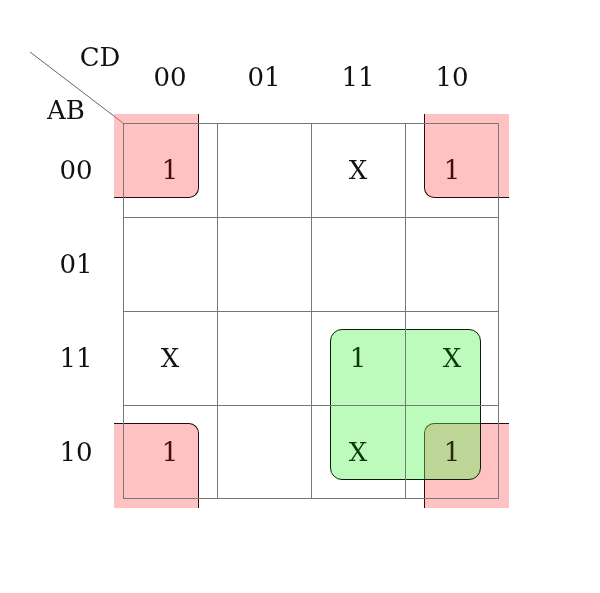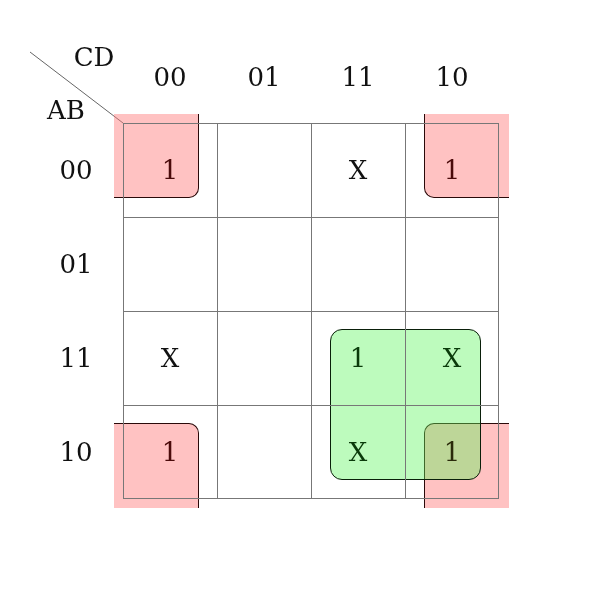--- a/index.html
+++ b/index.html
@@ -15,21 +15,21 @@
   .pink { background:rgba(255,120,120,0.45); border:1.5px solid #2a0a0a; }
   .green { background:rgba(90,245,90,0.40); border:1.5px solid #0a1f0a; border-radius:12px; }
 </style>
 </head>
 <body>
 
 <svg class="abs" style="left:0;top:0;" width="600" height="593">
   <line x1="30" y1="52" x2="123" y2="123" stroke="#666" stroke-width="1"></line>
 </svg>
 
-<div class="lbl" style="left:64px;top:42px;">CD</div>
+<div class="lbl" style="left:70px;top:42px;">CD</div>
 <div class="lbl" style="left:36px;top:95px;">AB</div>
 
 <div class="lbl" style="left:140px;top:62px;">00</div>
 <div class="lbl" style="left:234px;top:62px;">01</div>
 <div class="lbl" style="left:328px;top:62px;">11</div>
 <div class="lbl" style="left:422px;top:62px;">10</div>
 
 <div class="lbl" style="left:46px;top:155px;">00</div>
 <div class="lbl" style="left:46px;top:249px;">01</div>
 <div class="lbl" style="left:46px;top:343px;">11</div>

